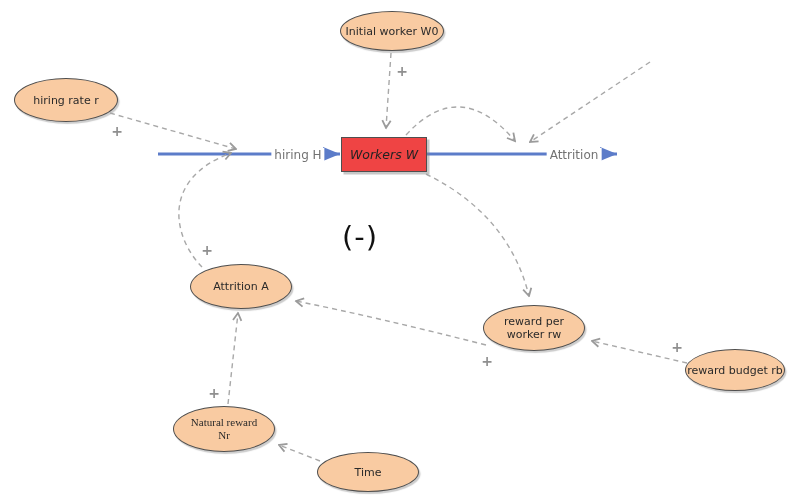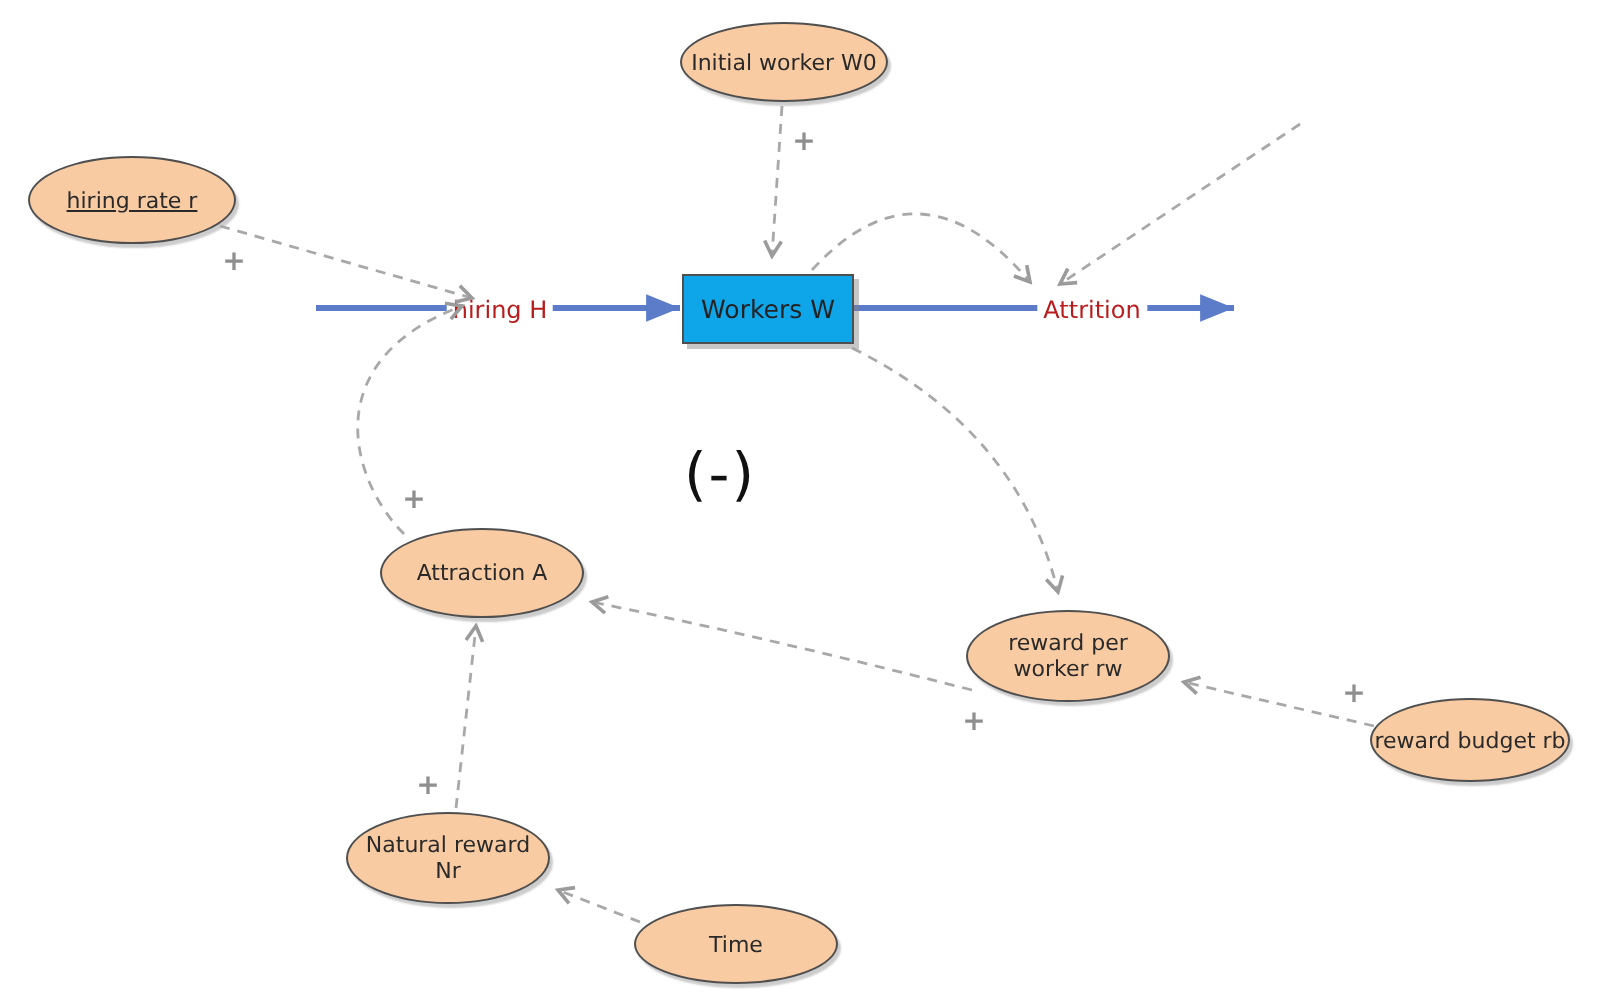--- a/index.html
+++ b/index.html
@@ -36,35 +36,37 @@
     line-height: 13px;
     cursor: default;
   }
   .node span { white-space: nowrap; }
   .stock {
     position: absolute;
     z-index: 2;
     display: flex;
     align-items: center;
     justify-content: center;
-    background: #0ea5e9;
+    background: #ef4444;
     border: 1.7px solid #4F4F4F;
     box-shadow: 2.5px 2.5px 0 rgba(130,130,130,0.45);
     color: #222222;
     font-size: 12.5px;
+    font-style: italic;
   }
   .flow-label {
     position: absolute;
     z-index: 2;
     transform: translate(-50%, -50%);
     background: #ffffff;
-    color: #b91c1c;
+    color: #737373;
     font-size: 12px;
     padding: 0 3px;
     white-space: nowrap;
+    margin-left: 48px;
   }
   .sign {
     position: absolute;
     z-index: 2;
     width: 14px; height: 14px;
     line-height: 14px;
     text-align: center;
     color: #8F8F8F;
     font-size: 14px;
     font-weight: bold;
@@ -111,47 +113,47 @@
       <path d="M228,404 L238,313" marker-end="url(#gray-head)"></path>
       <path d="M320,461 L279,445" marker-end="url(#gray-head)"></path>
     </g>
   </svg>
 
   <div class="stock" style="left:341px; top:137px; width:86px; height:35px;">
     <span>Workers W</span>
   </div>
 
   <div class="flow-label" style="left:250px; top:155px;">hiring H</div>
-  <div class="flow-label" style="left:546px; top:155px;">Attrition</div>
+  <div class="flow-label" style="left:526px; top:155px;">Attrition</div>
 
   <div class="loop-label" style="left:360px; top:237px;">(-)</div>
 
-  <div class="node" style="left:14px; top:78px; width:104px; height:44px;text-decoration:underline;">
+  <div class="node" style="left:14px; top:78px; width:104px; height:44px;">
     <span>hiring rate r</span>
   </div>
 
   <div class="node" style="left:340px; top:11px; width:104px; height:40px;">
     <span>Initial worker W0</span>
   </div>
 
 
   <div class="node" style="left:190px; top:264px; width:102px; height:45px;">
-    <span>Attraction A</span>
+    <span>Attrition A</span>
   </div>
 
   <div class="node" style="left:685px; top:349px; width:100px; height:42px;">
     <span>reward budget rb</span>
   </div>
 
   <div class="node" style="left:483px; top:305px; width:102px; height:46px;">
     <span>reward per</span>
     <span>worker rw</span>
   </div>
 
-  <div class="node" style="left:173px; top:406px; width:102px; height:46px;">
+  <div class="node" style="left:173px; top:406px; width:102px; height:46px;font-family:Liberation Serif, serif;">
     <span>Natural reward</span>
     <span>Nr</span>
   </div>
 
   <div class="node" style="left:317px; top:452px; width:102px; height:40px;align-items:center;">
     <span>Time</span>
   </div>
 
   <div class="sign" style="left:110px; top:124px;">+</div>
   <div class="sign" style="left:395px; top:64px;">+</div>

